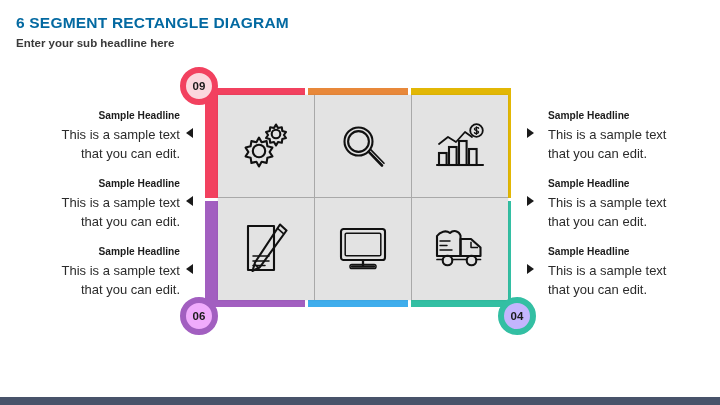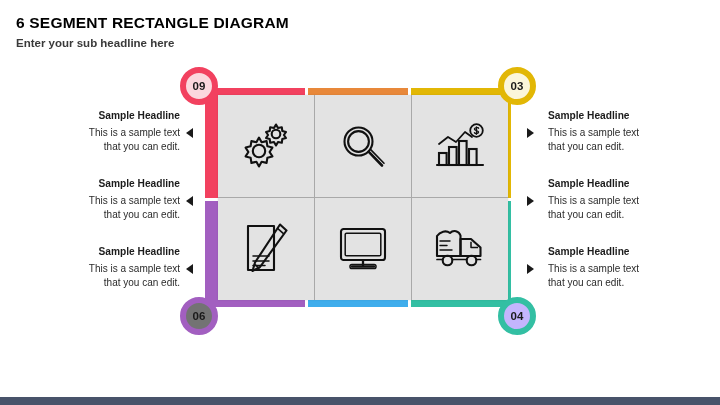--- a/index.html
+++ b/index.html
@@ -13,21 +13,21 @@
     position: relative;
     width: 720px; height: 405px;
     background: #ffffff;
   }
 
   
   #title {
     position: absolute; left: 16px; top: 14px;
     font-size: 15.5px; font-weight: bold;
     letter-spacing: 0.2px;
-    color: #000000;
+    color: #0369a1;
     white-space: nowrap;
   }
   #subtitle {
     position: absolute; left: 16px; top: 37px;
     font-size: 11.5px; font-weight: bold;
     color: #3A3A3A;
     white-space: nowrap;
   }
 
   
@@ -92,21 +92,21 @@
   
   .txt-block { position: absolute; width: 132px; }
   .txt-left  { text-align: right; }
   .txt-right { text-align: left; }
   .headline {
     font-size: 10.2px; font-weight: bold;
     color: #1C1C1C; line-height: 1.25;
     white-space: nowrap;
   }
   .body {
-    font-size: 10px; font-weight: normal;
+    font-size: 13px; font-weight: normal;
     color: #2B2B2B; line-height: 1.45;
     margin-top: 3px;
   }
   .body span { display: block; white-space: nowrap; }
 
   .tl1 { left: 48px;  top: 110px; }
   .tl2 { left: 48px;  top: 178px; }
   .tl3 { left: 48px;  top: 246px; }
   .tr1 { left: 548px; top: 110px; }
   .tr2 { left: 548px; top: 178px; }
@@ -233,27 +233,24 @@
           <path d="M19.5 31.5 L33.5 31.5 M43.5 31.5 L47.5 31.5 M4 31.5 L9.5 31.5" stroke-width="1.7" stroke-linecap="round"></path>
         </svg>
       </span>
     </div>
 
   </div>
 
   <div class="circle c01" style="border-color: rgb(242, 65, 95); background: rgb(251, 216, 222);">
       <span>09</span>
     </div>
-  <div class="circle c03" style="border-color: rgb(226, 183, 5); background: rgb(251, 246, 218);">
-      <span>03</span>
-    </div>
   <div class="circle c04" style="border-color: rgb(51, 191, 163); background: #c4b5fd; text-align: right;">
       <span>04</span>
     </div>
-  <div class="circle c06" style="border-color: rgb(162, 95, 192); background: #737373; justify-content: center;">
+  <div class="circle c06" style="border-color: rgb(162, 95, 192); background: #f0abfc; justify-content: center;">
       <span>06</span>
     </div>
 
   <div class="txt-block txt-left tl1">
     <div class="headline">Sample Headline</div>
     <div class="body">
       <span>This is a sample text</span>
       <span>that you can edit.</span>
     </div>
   </div>

